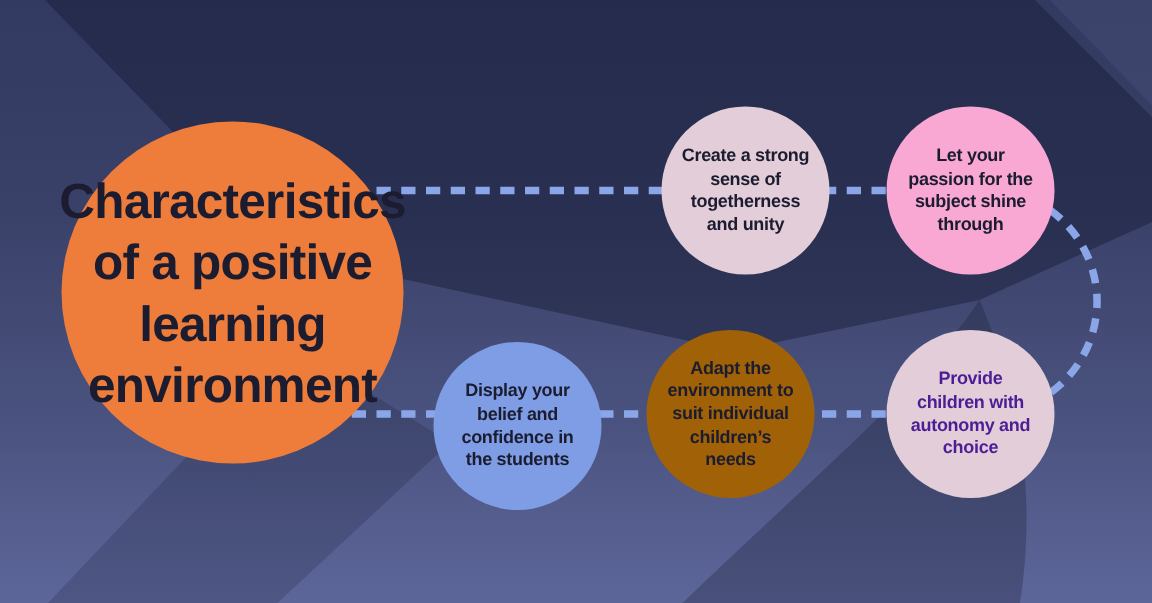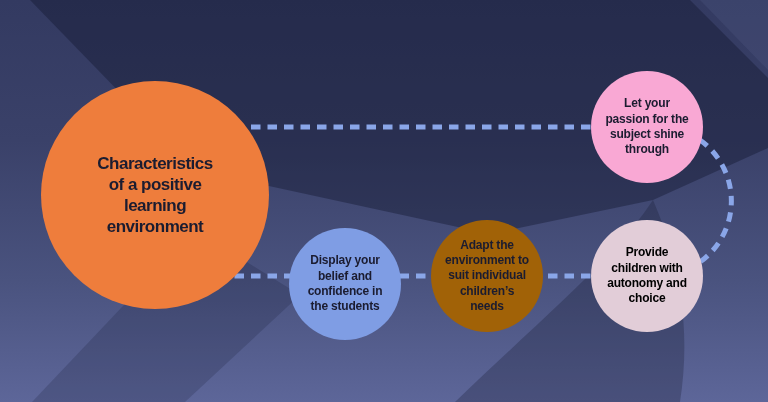--- a/index.html
+++ b/index.html
@@ -28,21 +28,21 @@
   }
   .hub{
     position:absolute;z-index:3;
     left:41px;top:81px;
     width:228px;height:228px;border-radius:50%;
     display:flex;align-items:center;justify-content:center;
     text-align:center;
   }
   .hub-title{
     white-space:pre-line;
-    font-size:17px;font-weight:700;
+    font-size:33px;font-weight:700;
     line-height:1.25;
     letter-spacing:-0.5px;
     color:#1b1c30;
   }
 </style>
 </head>
 <body>
 
 <div class="canvas">
 
@@ -68,20 +68,26 @@
     <path d="M700,140 A75,75 0 0 1 700,262" fill="none" stroke="#8aa6e8" stroke-width="5" stroke-dasharray="9.5 7"></path>
   </svg>
 
   <div class="hub" style="background: rgb(238, 125, 60);">
     <div class="hub-title" style="color: rgb(27, 28, 48);">Characteristics
 of a positive
 learning
 environment</div>
   </div>
 
+  <div class="node" style="left: 441px; top: 71px; background: rgb(226, 205, 216);">
+    <span class="node-label" style="color: rgb(27, 28, 48);">Create a strong
+sense of
+togetherness
+and unity</span>
+  </div>
   <div class="node" style="left: 591px; top: 71px; background: #f9a8d4;">
     <span class="node-label" style="color: rgb(27, 28, 48);">Let your
 passion for the
 subject shine
 through</span>
   </div>
 
   <div class="node" style="left: 289px; top: 228px; background: rgb(127, 157, 228); justify-content: center;">
     <span class="node-label" style="color: rgb(27, 28, 48);">Display your
 belief and
@@ -89,19 +95,19 @@
 the students</span>
   </div>
   <div class="node" style="left: 431px; top: 220px; background: #a16207;">
     <span class="node-label" style="color: rgb(27, 28, 48);">Adapt the
 environment to
 suit individual
 children’s
 needs</span>
   </div>
   <div class="node" style="left: 591px; top: 220px; background: rgb(226, 205, 216);">
-    <span class="node-label" style="color: #000000;">Provide
+    <span class="node-label" style="color: #4c1d95;">Provide
 children with
 autonomy and
 choice</span>
   </div>
 
 </div>
 
 </body></html>

